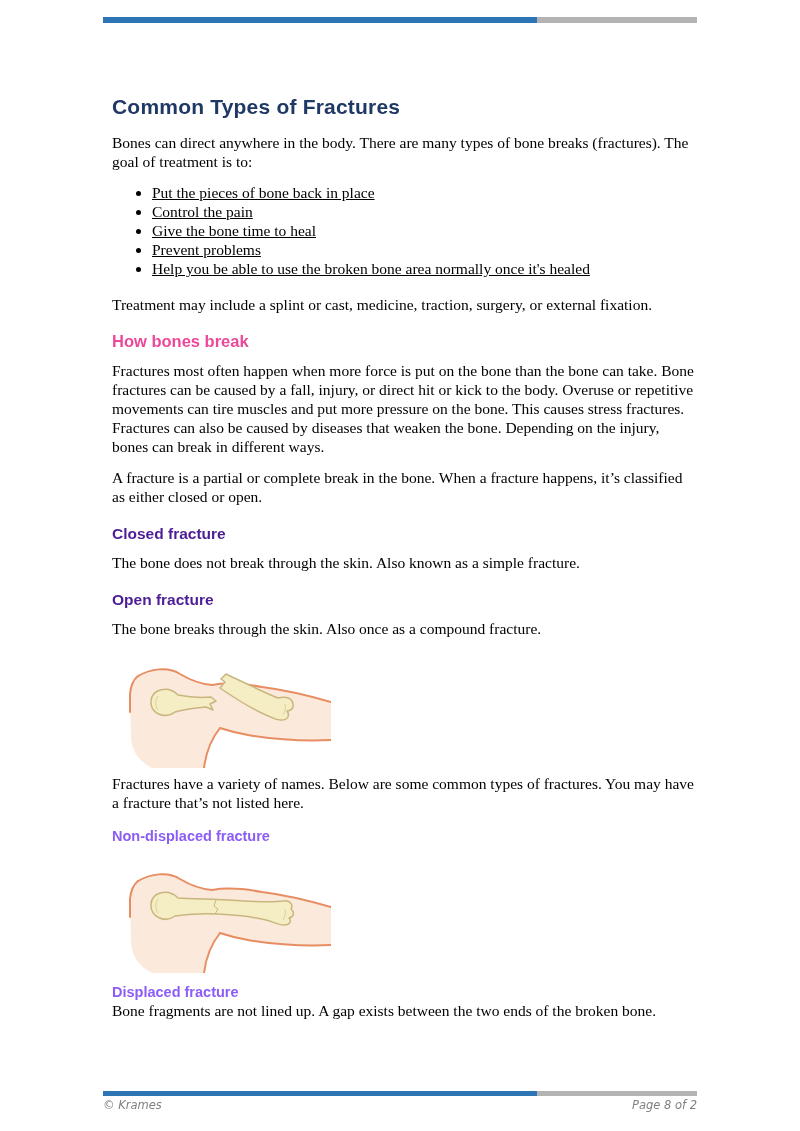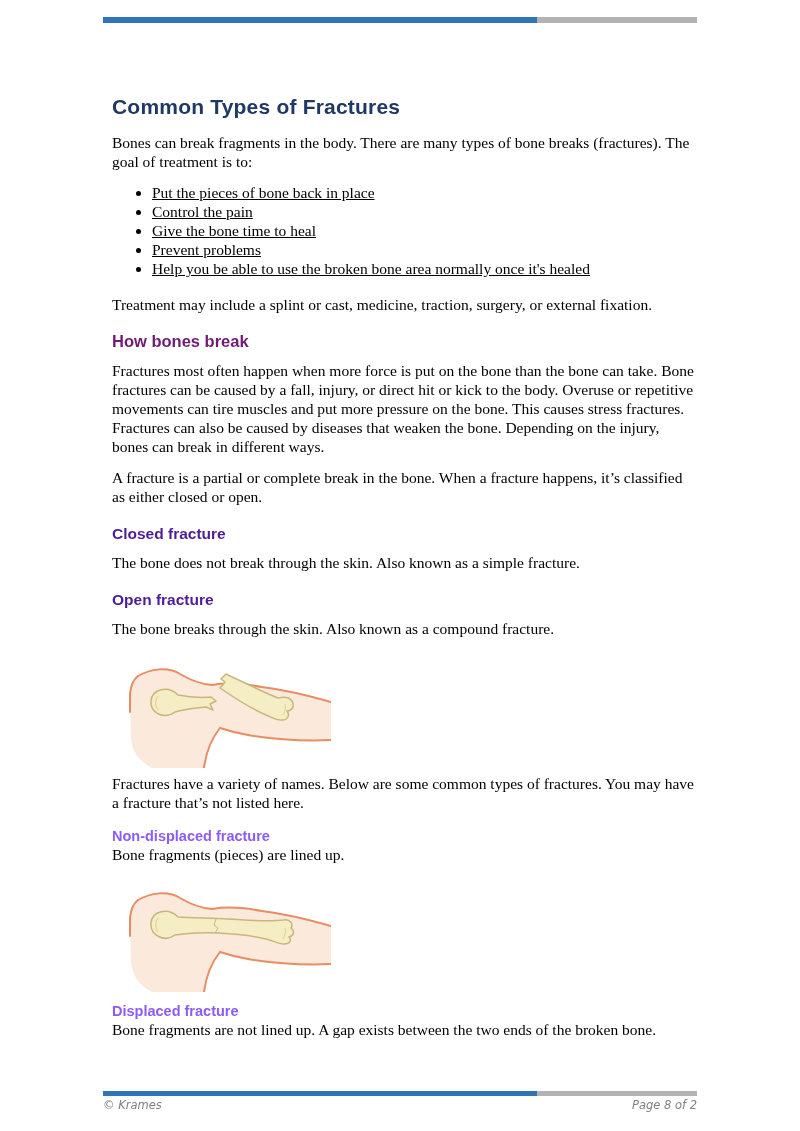--- a/index.html
+++ b/index.html
@@ -25,21 +25,21 @@
     font-family: "Liberation Sans", sans-serif;
     font-size: 21px; font-weight: bold; color: #1F3864;
     margin: 0 0 14px 0; letter-spacing: 0.2px;
   }
   p.body-text { font-size: 15.5px; line-height: 19px; margin: 0 0 12px 0; }
   ul.goal-list { margin: 2px 0 17px 0; padding-left: 40px; }
   ul.goal-list li { font-size: 15.5px; line-height: 19px; text-decoration: underline; }
 
   h2.section-navy {
     font-family: "Liberation Sans", sans-serif;
-    font-size: 16.5px; font-weight: bold; color: #701a75;
+    font-size: 16.5px; font-weight: bold; color: #ec4899;
     margin: 18px 0 10px 0;
   }
   h3.section-blue {
     font-family: "Liberation Sans", sans-serif;
     font-size: 15.5px; font-weight: bold; color: #4c1d95;
     margin: 19px 0 10px 0;
   }
   h4.sub-heading {
     font-family: "Liberation Sans", sans-serif;
     font-size: 14.5px; font-weight: bold; color: #8b5cf6;
@@ -65,62 +65,61 @@
 
   <div class="rule rule-top">
     <div class="seg-blue"></div>
     <div class="seg-gray"></div>
   </div>
 
   <div class="content">
 
     <h1 class="doc-title">Common Types of Fractures</h1>
 
-    <p class="body-text">Bones can break fragments in the body. There are many types of bone breaks (fractures). The goal of treatment is to:</p>
+    <p class="body-text">Bones can direct anywhere in the body. There are many types of bone breaks (fractures). The goal of treatment is to:</p>
 
     <ul class="goal-list">
       <li>Put the pieces of bone back in place</li>
       <li>Control the pain</li>
       <li>Give the bone time to heal</li>
       <li>Prevent problems</li>
       <li>Help you be able to use the broken bone area normally once it's healed</li>
     </ul>
 
     <p class="body-text">Treatment may include a splint or cast, medicine, traction, surgery, or external fixation.</p>
 
     <h2 class="section-navy">How bones break</h2>
     <p class="body-text">Fractures most often happen when more force is put on the bone than the bone can take. Bone fractures can be caused by a fall, injury, or direct hit or kick to the body. Overuse or repetitive movements can tire muscles and put more pressure on the bone. This causes stress fractures. Fractures can also be caused by diseases that weaken the bone. Depending on the injury, bones can break in different ways.</p>
     <p class="body-text">A fracture is a partial or complete break in the bone. When a fracture happens, it’s classified as either closed or open.</p>
 
     <h3 class="section-blue">Closed fracture</h3>
     <p class="body-text">The bone does not break through the skin. Also known as a simple fracture.</p>
 
     <h3 class="section-blue">Open fracture</h3>
-    <p class="body-text">The bone breaks through the skin. Also known as a compound fracture.</p>
+    <p class="body-text">The bone breaks through the skin. Also once as a compound fracture.</p>
 
     <div class="figure">
       <svg width="203" height="100" viewBox="0 0 203 100">
 
         <path d="M 10 8 C 22 1 40 -2 52 6 C 62 12 72 16 84 17 C 100 14 118 16 134 19 C 158 22 182 28 203 34 L 203 72 C 180 73 150 72 120 67 C 108 65 98 62 92 60 C 84 70 78 84 76 100 L 24 100 C 12 94 4 84 3 70 L 2 26 C 3 16 6 11 10 8 Z" fill="#FBE9DC"></path>
         <path d="M 10 8 C 22 1 40 -2 52 6 C 62 12 72 16 84 17 C 100 14 118 16 134 19 C 158 22 182 28 203 34" fill="none" stroke="#E88D62" stroke-width="2" stroke-linecap="round"></path>
         <path d="M 10 8 C 6 11 3 16 2 26 L 2 44" fill="none" stroke="#E88D62" stroke-width="2" stroke-linecap="round"></path>
         <path d="M 203 72 C 180 73 150 72 120 67 C 108 65 98 62 92 60 C 84 70 78 84 76 100" fill="none" stroke="#E88D62" stroke-width="2" stroke-linecap="round"></path>
 
         <path d="M 50 27 C 40 17 24 21 23 33 C 22 45 36 52 47 44 C 56 41 68 40 78 39 L 85 42 L 82 36 L 88 33 L 83 29 C 72 30 60 29 50 27 Z" fill="#F5EEC5" stroke="#C9B67E" stroke-width="1.5" stroke-linejoin="round"></path>
         <path d="M 30 28 C 27 32 27 38 30 42" fill="none" stroke="#DECF9A" stroke-width="1"></path>
 
         <path d="M 92 20 L 97 14 L 93 11 L 98 6 C 115 14 135 24 150 30 C 158 28 164 30 165 36 C 166 41 162 43 159 43 C 162 47 160 52 154 52 C 148 53 144 49 138 47 C 124 41 108 31 92 20 Z" fill="#F5EEC5" stroke="#C9B67E" stroke-width="1.5" stroke-linejoin="round"></path>
         <path d="M 157 36 C 158 40 157 44 155 47" fill="none" stroke="#DECF9A" stroke-width="1"></path>
       </svg>
     </div>
 
     <p class="body-text">Fractures have a variety of names. Below are some common types of fractures. You may have a fracture that’s not listed here.</p>
 
     <h4 class="sub-heading">Non-displaced fracture</h4>
-    <p class="body-text after-sub">Bone fragments (pieces) are lined up.</p>
 
     <div class="figure second">
       <svg width="203" height="100" viewBox="0 0 203 100">
 
         <path d="M 10 8 C 22 1 40 -2 52 6 C 62 12 72 16 84 17 C 100 14 118 16 134 19 C 158 22 182 28 203 34 L 203 72 C 180 73 150 72 120 67 C 108 65 98 62 92 60 C 84 70 78 84 76 100 L 24 100 C 12 94 4 84 3 70 L 2 26 C 3 16 6 11 10 8 Z" fill="#FBE9DC"></path>
         <path d="M 10 8 C 22 1 40 -2 52 6 C 62 12 72 16 84 17 C 100 14 118 16 134 19 C 158 22 182 28 203 34" fill="none" stroke="#E88D62" stroke-width="2" stroke-linecap="round"></path>
         <path d="M 10 8 C 6 11 3 16 2 26 L 2 44" fill="none" stroke="#E88D62" stroke-width="2" stroke-linecap="round"></path>
         <path d="M 203 72 C 180 73 150 72 120 67 C 108 65 98 62 92 60 C 84 70 78 84 76 100" fill="none" stroke="#E88D62" stroke-width="2" stroke-linecap="round"></path>
 
         <path d="M 50 25 C 40 15 24 19 23 31 C 22 43 36 51 47 43 C 62 41 76 40 90 41 C 110 42 126 44 138 47 C 146 49 150 52 156 52 C 162 52 164 48 161 45 C 166 44 167 39 163 36 C 166 31 161 27 155 28 C 140 30 120 28 100 27 C 82 26 64 26 50 25 Z" fill="#F5EEC5" stroke="#C9B67E" stroke-width="1.5" stroke-linejoin="round"></path>

